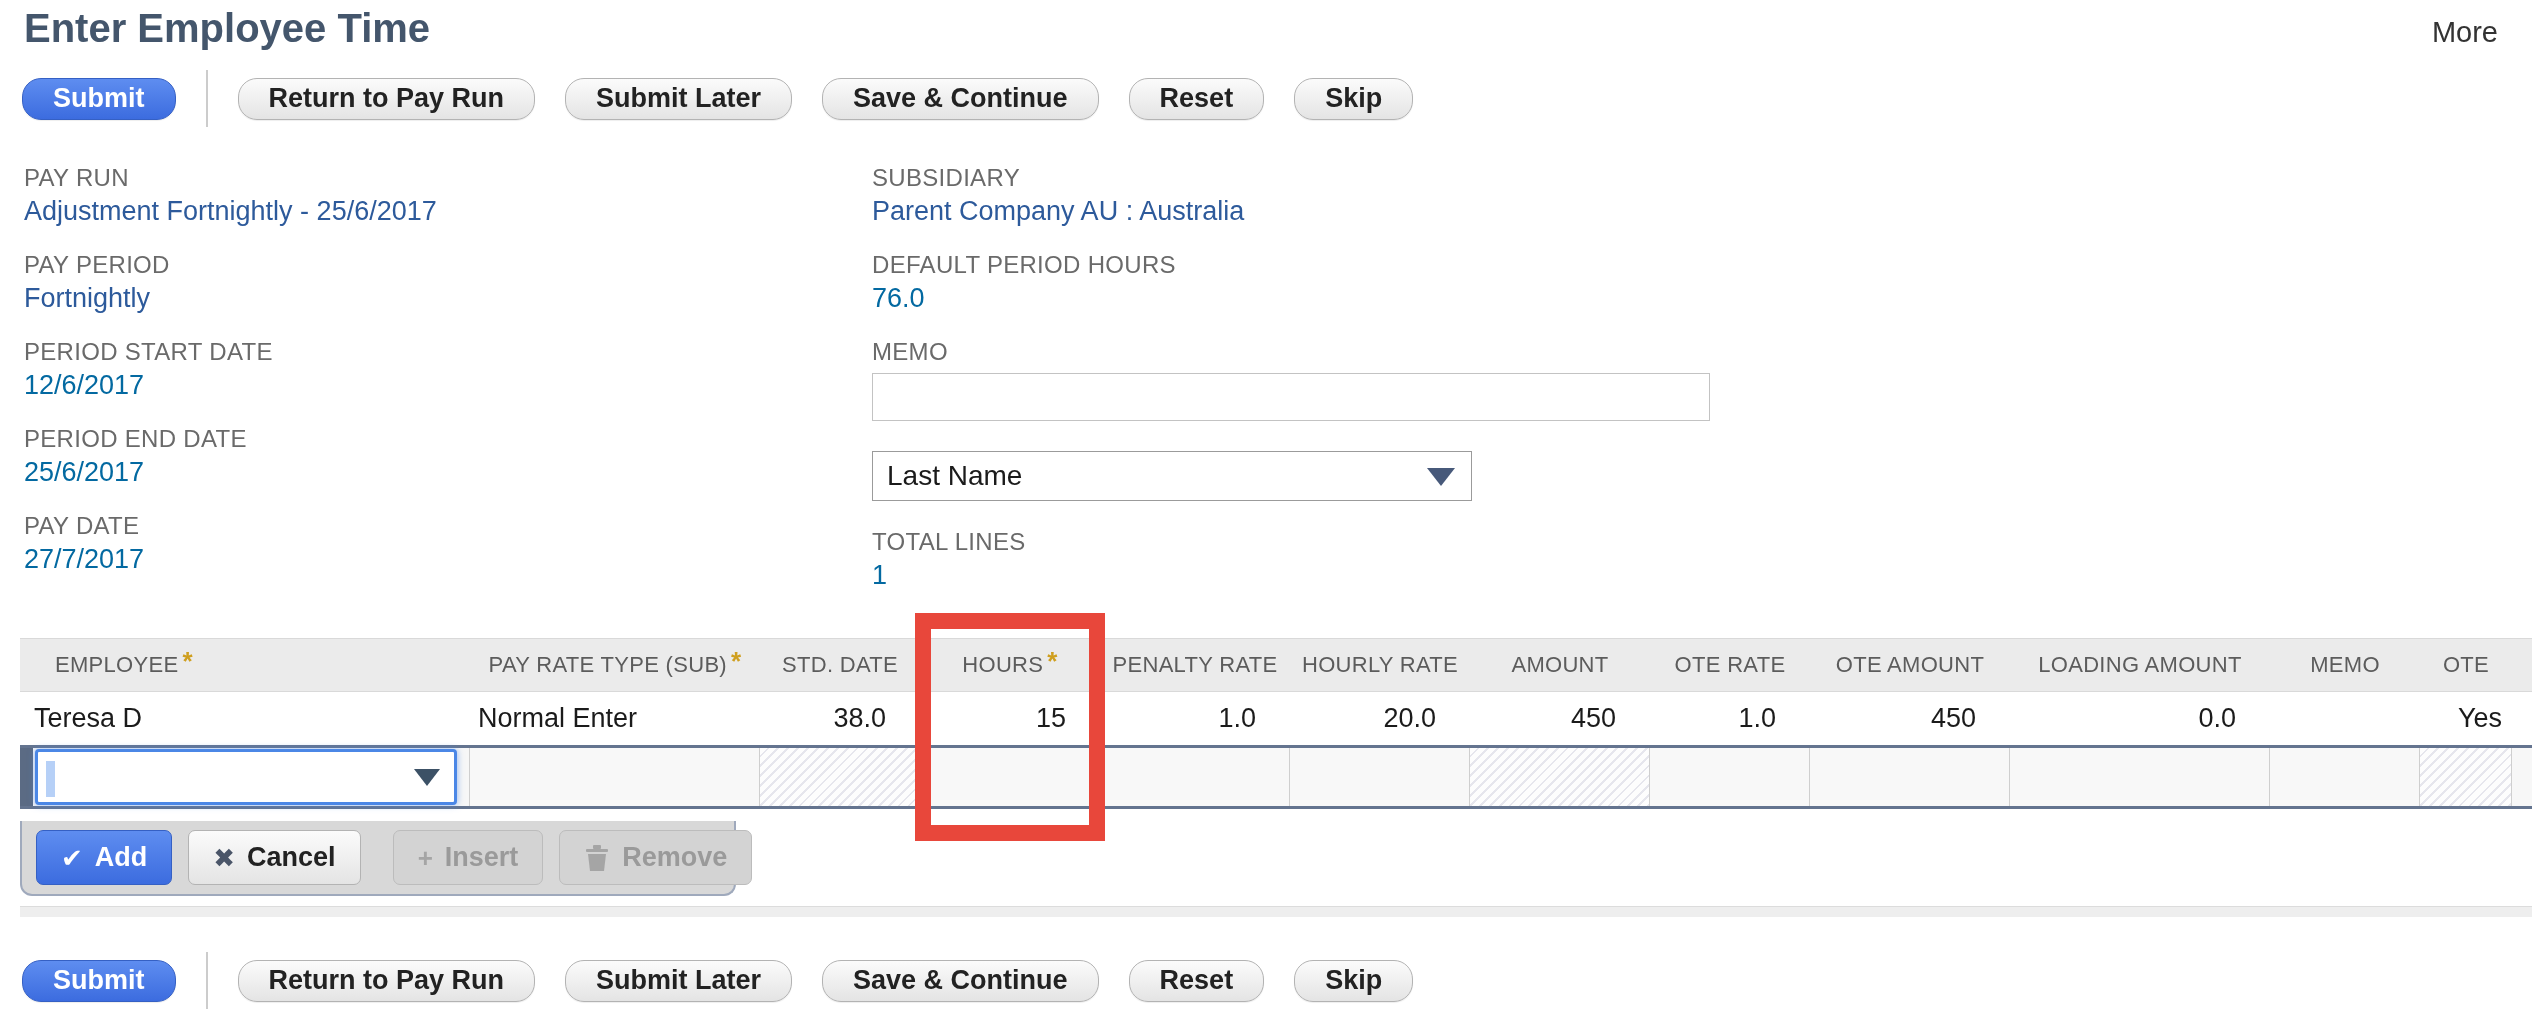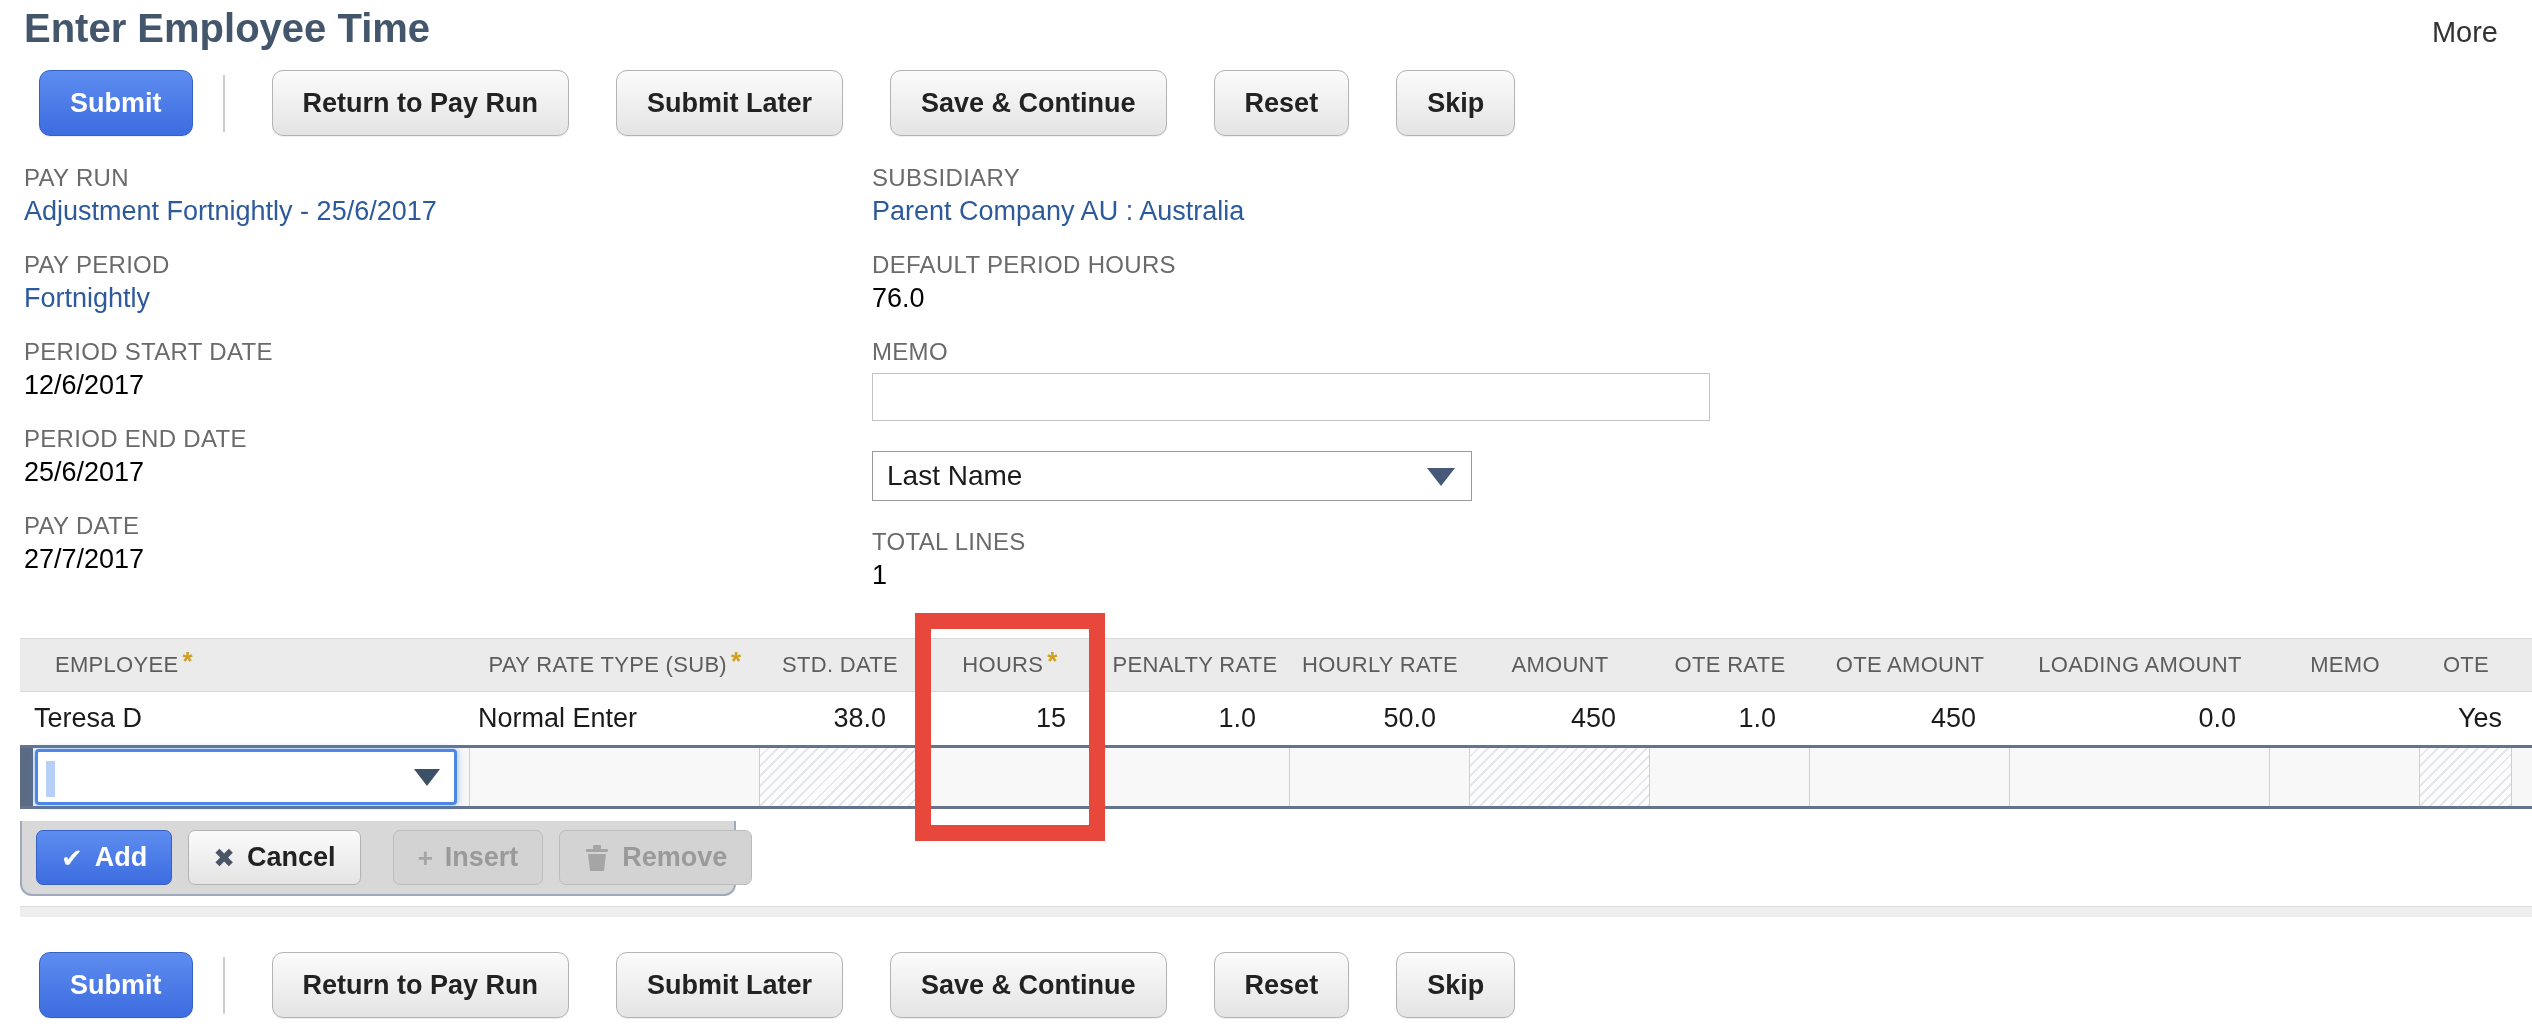--- a/index.html
+++ b/index.html
@@ -10,34 +10,34 @@
   }
   
   .page-title { position:absolute; left:24px; top:6px; font-size:40px; font-weight:700; color:#44566c; }
   .more-link  { position:absolute; right:34px; top:16px; font-size:29px; color:#333; }
 
   
   .actions { position:absolute; left:22px; display:flex; align-items:center; gap:30px; }
   .actions.top    { top:70px; }
   .actions.bottom { top:952px; }
   .btn {
-    height:66px; padding:0 30px; font-family:inherit; font-size:27px; font-weight:700; color:#222;
-    background:linear-gradient(#fbfbfb,#e4e4e4); border:1px solid #b3b3b3; border-radius:11px;
-    box-shadow:0 1px 1px rgba(0,0,0,.07); cursor:pointer; white-space:nowrap;margin-left:17px;
+    height:42px; padding:0 30px; font-family:inherit; font-size:27px; font-weight:700; color:#222;
+    background:linear-gradient(#fbfbfb,#e4e4e4); border:1px solid #b3b3b3; border-radius:19px;
+    box-shadow:0 1px 1px rgba(0,0,0,.07); cursor:pointer; white-space:nowrap;
   }
   .btn-primary { background:linear-gradient(#5e8df0,#3c6cdf); border-color:#3560c4; color:#fff; }
   .vdiv { width:2px; height:57px; background:#ccc; }
 
   
   .fieldcol { position:absolute; top:163px; }
   .fieldcol.left  { left:24px;  width:800px; }
   .fieldcol.right { left:872px; width:900px; }
   .field { margin-bottom:21px; }
   .field .lbl { font-size:24px; line-height:30px; color:#6a6a6a; letter-spacing:.3px; }
-  .field .val { font-size:27px; line-height:36px; color:#000000; }
+  .field .val { font-size:27px; line-height:36px; color:#0369a1; }
   .field .val.link { color:#2d5a9b; }
   .memo-input { display:block; width:838px; height:48px; margin-top:6px; border:1px solid #c3c3c3;
                 background:#fff; font:27px "Liberation Sans",sans-serif; padding:0 10px; }
   .select-box { position:relative; width:600px; height:50px; margin-top:6px; border:1px solid #9b9b9b;
                 background:#fff; display:flex; align-items:center; padding:0 14px; font-size:28px; cursor:pointer; }
   .tri-down { width:0; height:0; border-left:14px solid transparent; border-right:14px solid transparent;
               border-top:18px solid #47597a; position:absolute; right:16px; top:16px; }
   .field.sort-order { margin-bottom:26px; }
   .field.memo-field { margin-bottom:30px; }
 
@@ -199,21 +199,21 @@
         <span>OTE</span>
       </div>
   </div>
 
   <div class="grid trow">
     <div class="td left">Teresa D</div>
     <div class="td left c2">Normal Enter</div>
     <div class="td">38.0</div>
     <div class="td">15</div>
     <div class="td">1.0</div>
-    <div class="td">50.0</div>
+    <div class="td">20.0</div>
     <div class="td">450</div>
     <div class="td">1.0</div>
     <div class="td">450</div>
     <div class="td">0.0</div>
     <div class="td"></div>
     <div class="td last">Yes</div>
   </div>
 
   <div class="grid editrow">
     <div class="ecell first">

